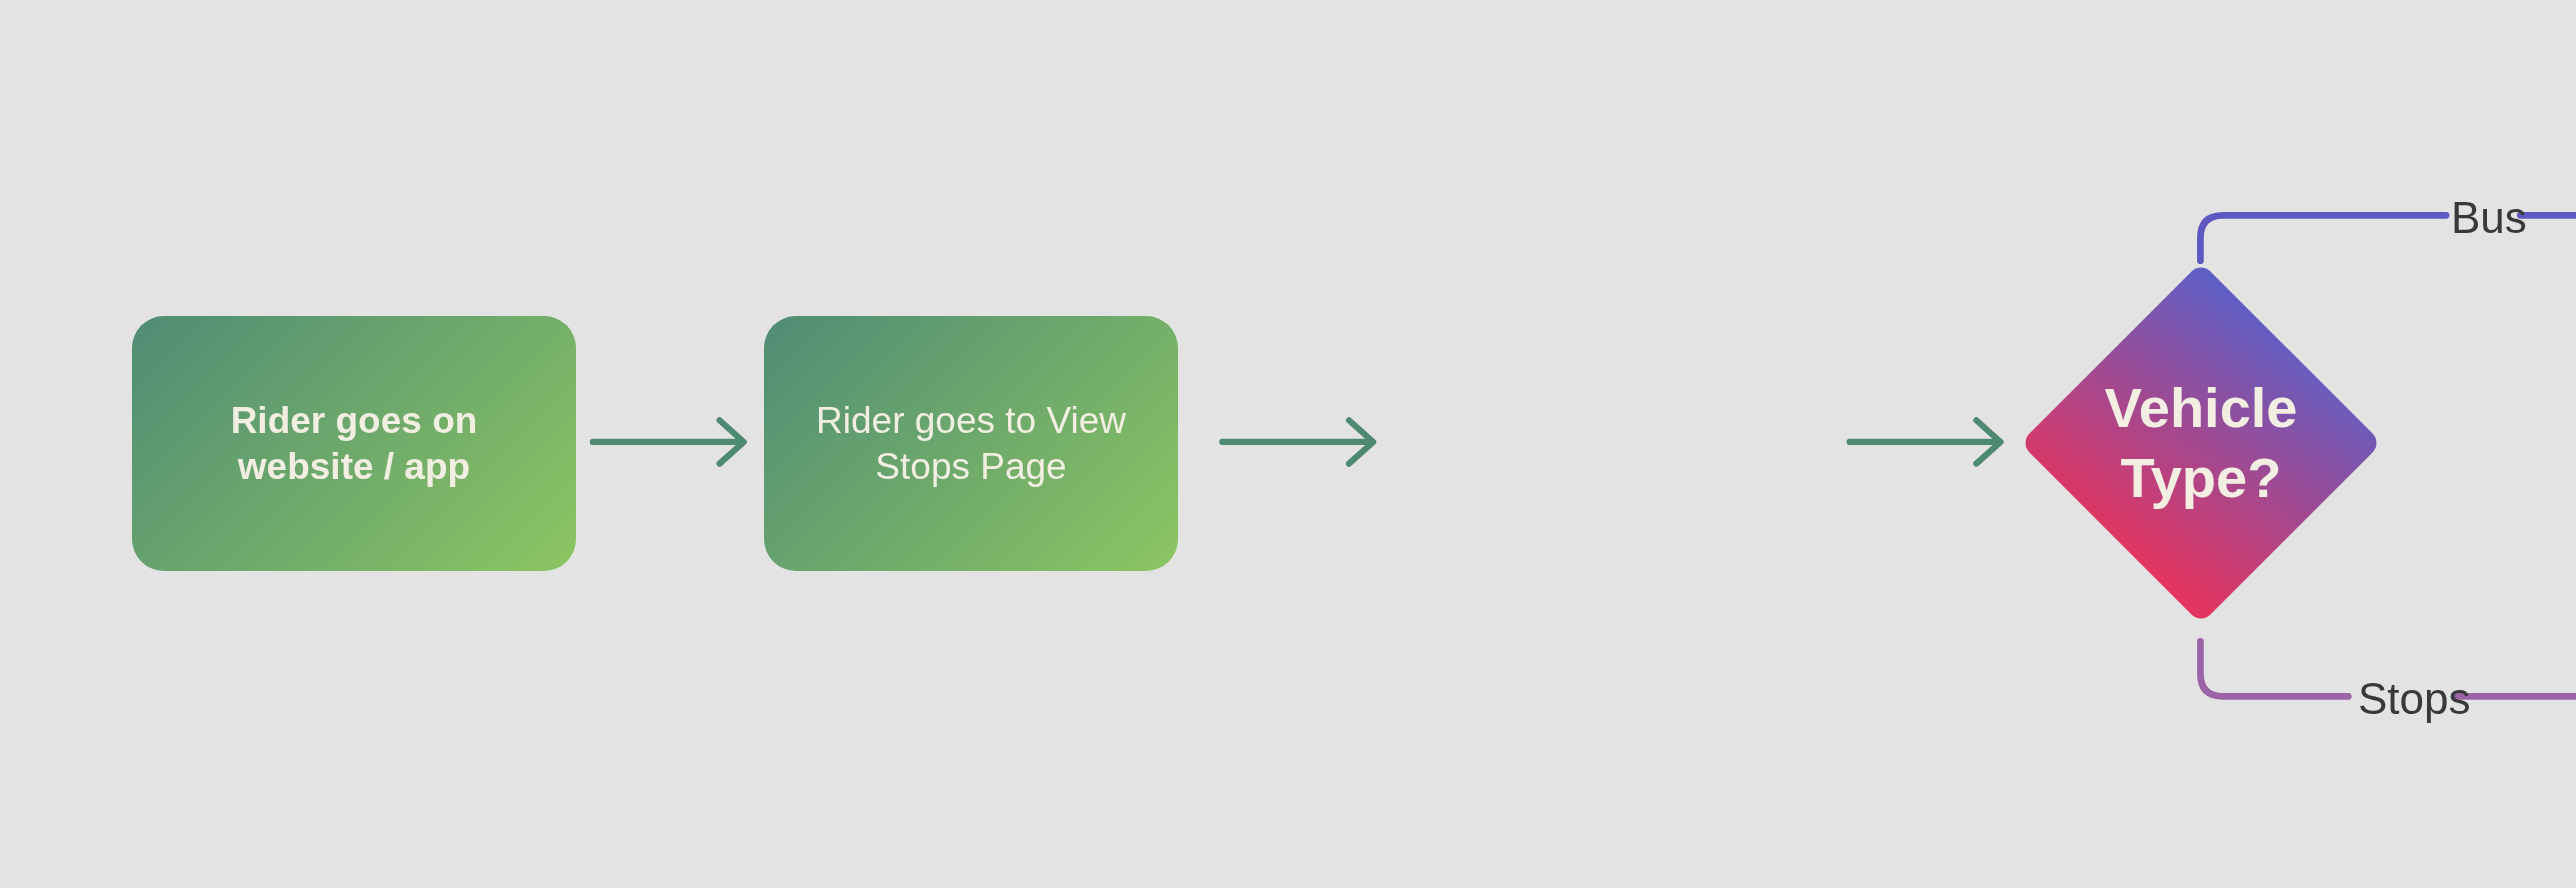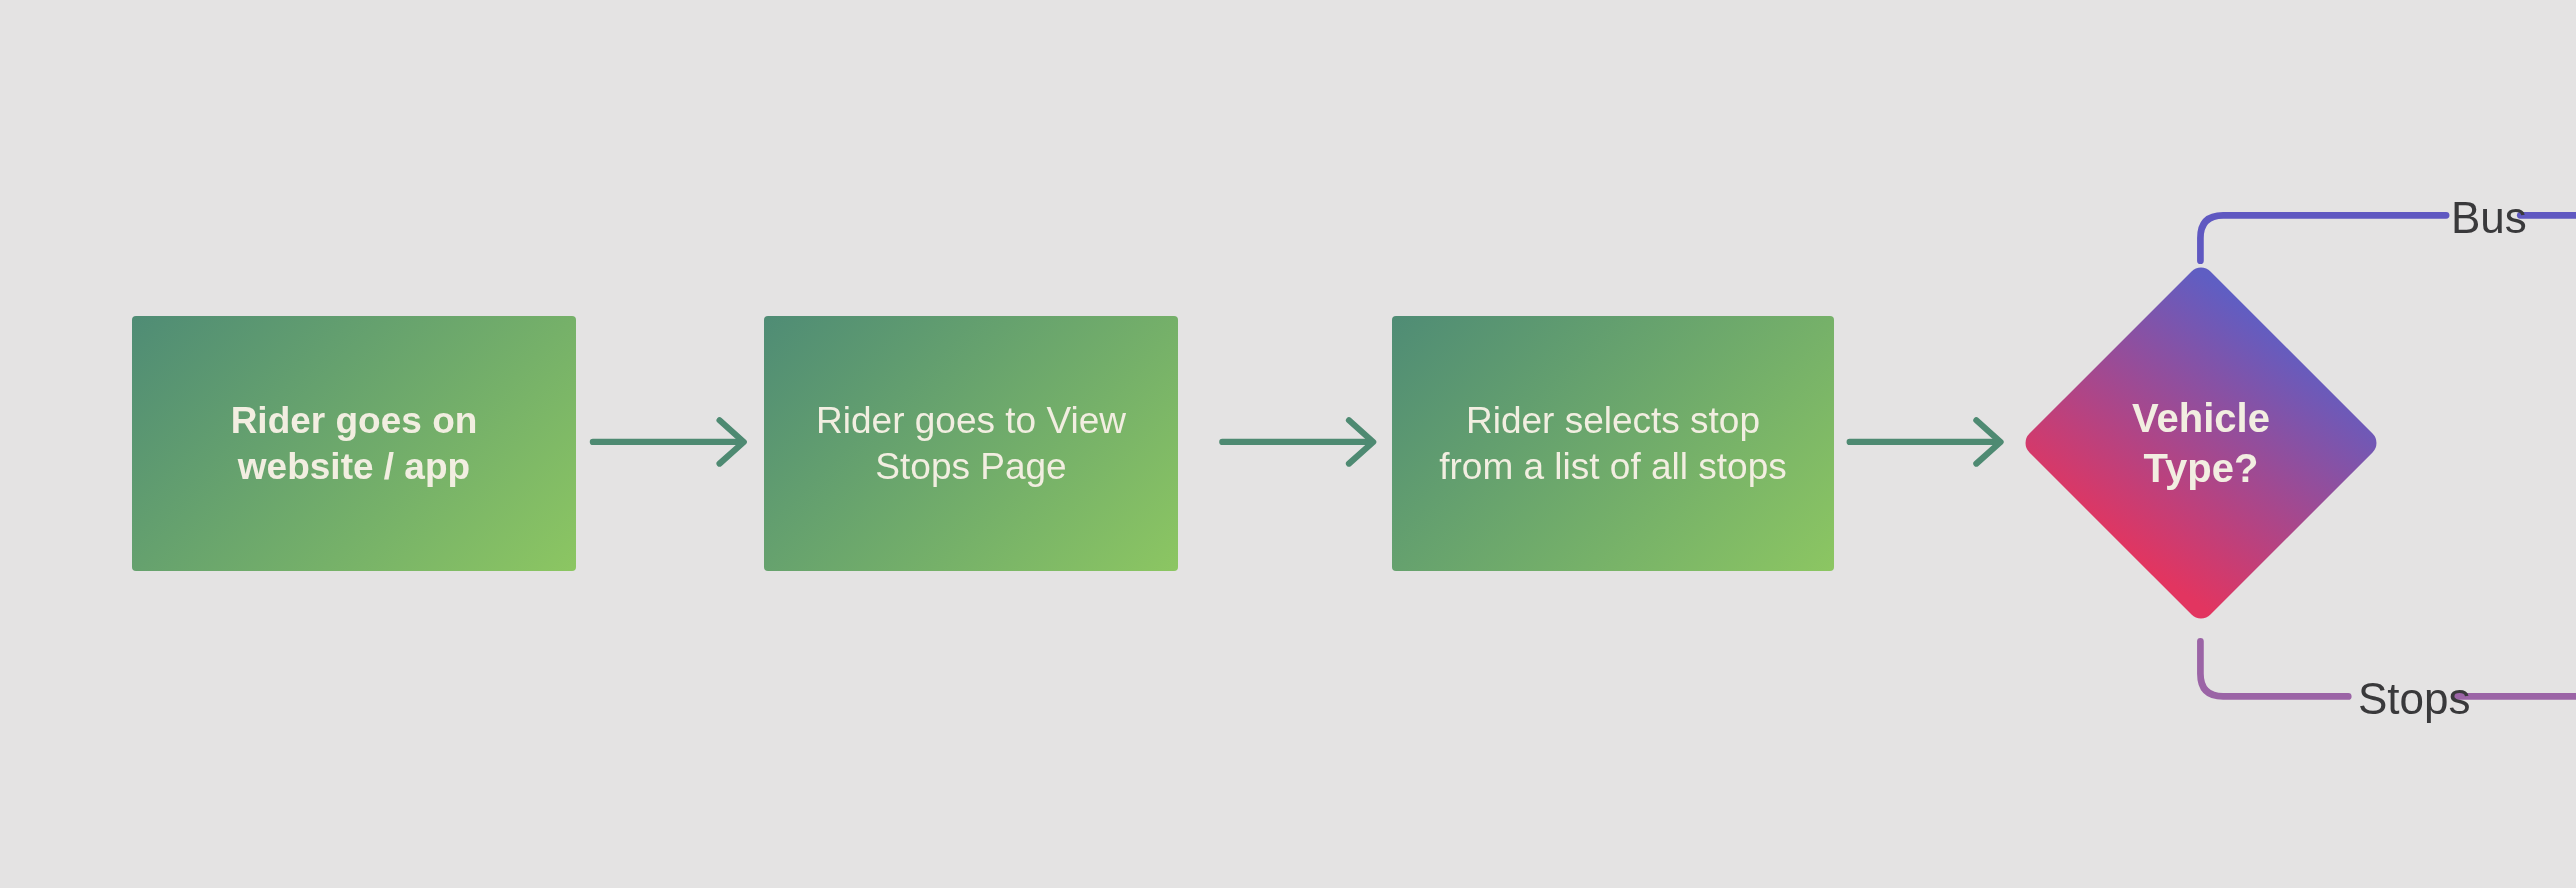--- a/index.html
+++ b/index.html
@@ -10,37 +10,37 @@
   svg.connectors{position:absolute;left:0;top:0;width:3194px;height:888px;}
   .green-line{stroke:var(--green-arrow);stroke-width:12;fill:none;stroke-linecap:round;stroke-linejoin:round;}
   .bus-line{stroke:var(--bus-line);stroke-width:13;fill:none;stroke-linecap:round;stroke-linejoin:round;}
   .train-line{stroke:var(--train-line);stroke-width:13;fill:none;stroke-linecap:round;stroke-linejoin:round;}
 
   .node{
     position:absolute;display:flex;align-items:center;justify-content:center;
     text-align:center;color:var(--cream);white-space:pre-line;
   }
   .step{
-    width:444px;height:255px;border-radius:4px;
+    width:444px;height:255px;border-radius:32px;
     background:linear-gradient(135deg,var(--green1) 0%,var(--green2) 100%);
     font-size:37px;line-height:1.22;font-weight:400;
   }
   .step.bold{font-weight:bold;}
   #step-1{left:132px;top:316px;}
   #step-2{left:764px;top:316px;width:414px;}
   #step-3{left:1392px;top:316px;width:442px;}
 
   .diamond-shape{
     position:absolute;left:2073px;top:315px;width:256px;height:256px;border-radius:13.4px;
     background:linear-gradient(350deg,var(--pink1) 5%,var(--blue1) 97%);
     transform:rotate(45deg);
   }
   .diamond-label{
     position:absolute;left:2072px;top:315px;width:258px;height:256px;
-    font-weight:bold;font-size:40px;line-height:1.25;
+    font-weight:bold;font-size:56px;line-height:1.25;
   }
 
   .edge-label{
     position:absolute;color:var(--label);font-size:44px;line-height:1;white-space:nowrap;
   }
   #edge-label-bus{left:2451px;top:196px;}
   #edge-label-train{left:2358px;top:677px;}
 </style>
 </head>
 <body>
@@ -78,24 +78,20 @@
   <div id="step-1" class="node step bold">
     <span>Rider goes on
 website / app</span>
   </div>
 
   <div id="step-2" class="node step">
     <span>Rider goes to View
 Stops Page</span>
   </div>
 
-  <div id="step-3" class="node step">
-    <span>Rider selects stop
-from a list of all stops</span>
-  </div>
 
   <div class="diamond-shape"></div>
   <div class="node diamond-label">
     <span>Vehicle
 Type?</span>
   </div>
 
   <div id="edge-label-bus" class="edge-label">Bus</div>
   <div id="edge-label-train" class="edge-label">Stops</div>
 

